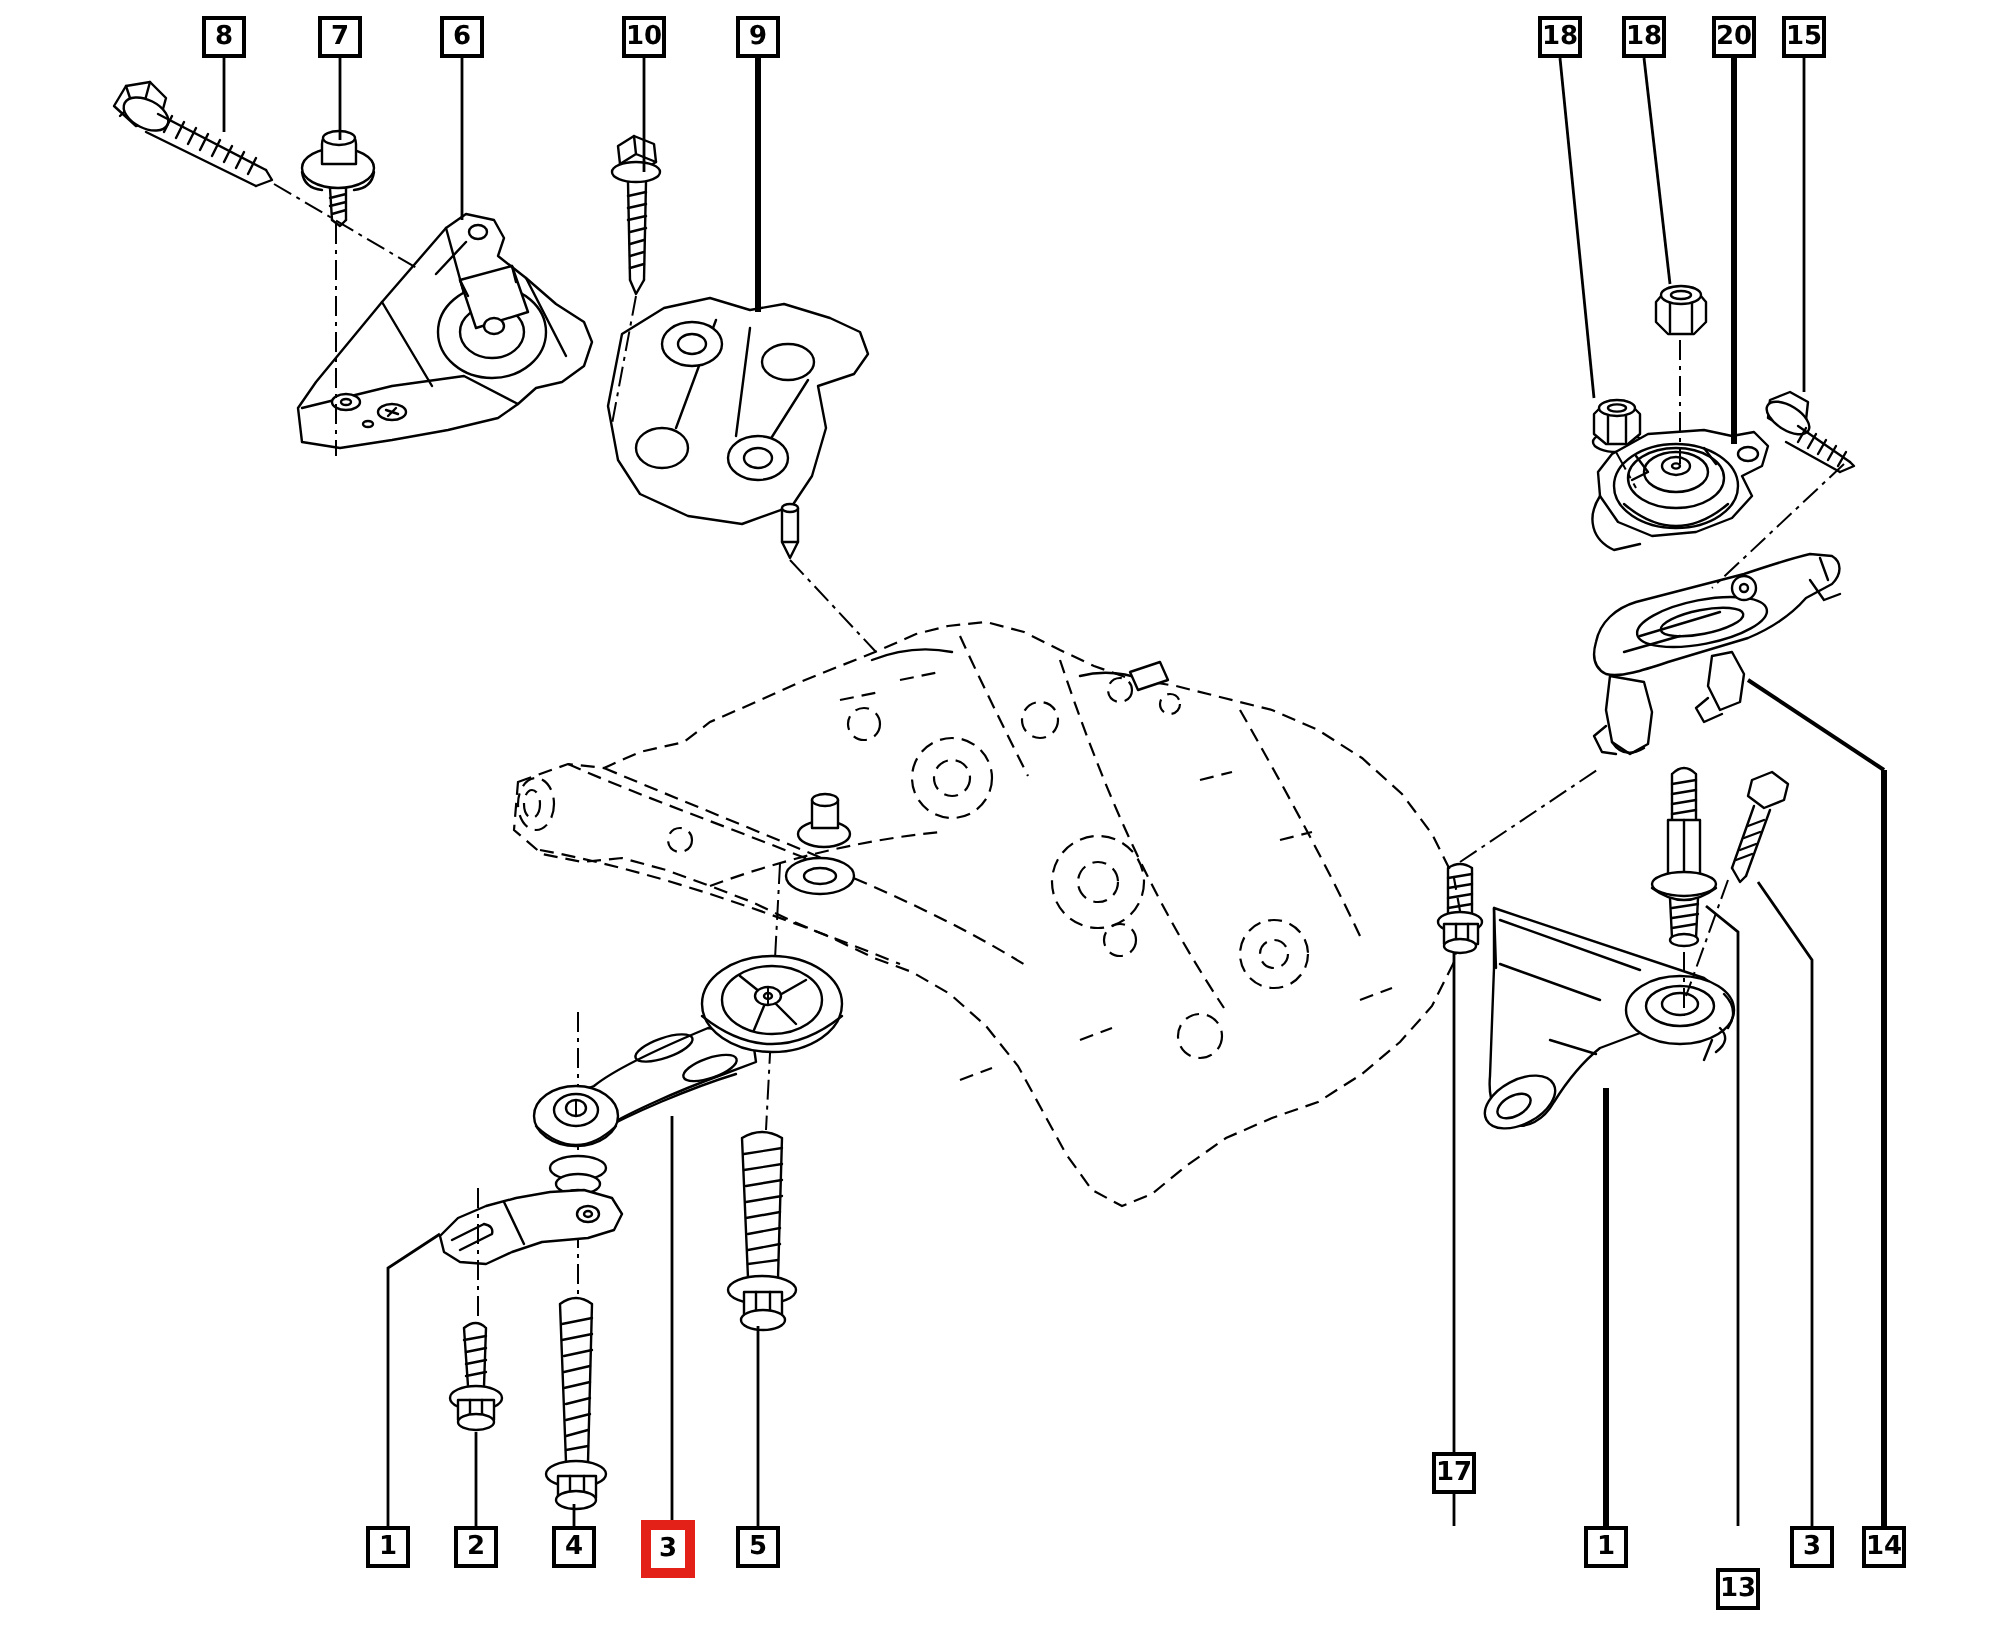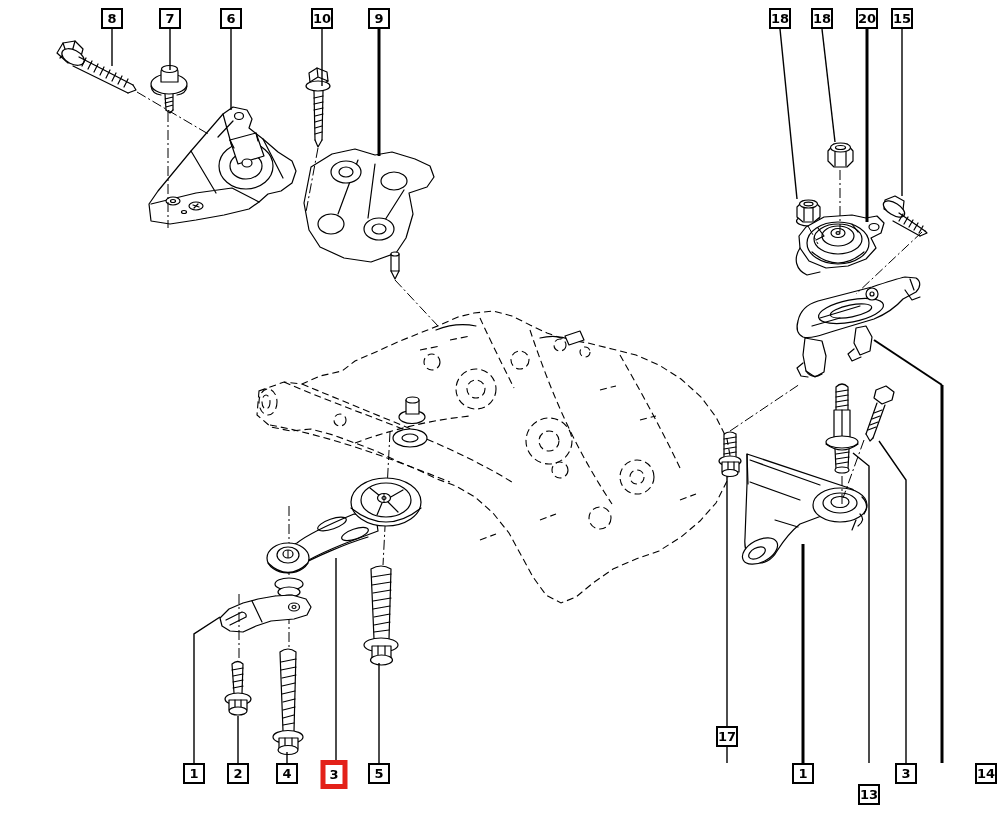--- a/index.html
+++ b/index.html
@@ -359,16 +359,16 @@
     </div>
   <div class="callout" style="left:803px;top:763px">
       <span>1</span>
     </div>
   <div class="callout" style="left:869px;top:784px">
       <span>13</span>
     </div>
   <div class="callout" style="left:906px;top:763px">
       <span>3</span>
     </div>
-  <div class="callout" style="left:986px;top:763px">
+  <div class="callout" style="left:942px;top:763px">
       <span>14</span>
     </div>
 </div>
 
 </body></html>

